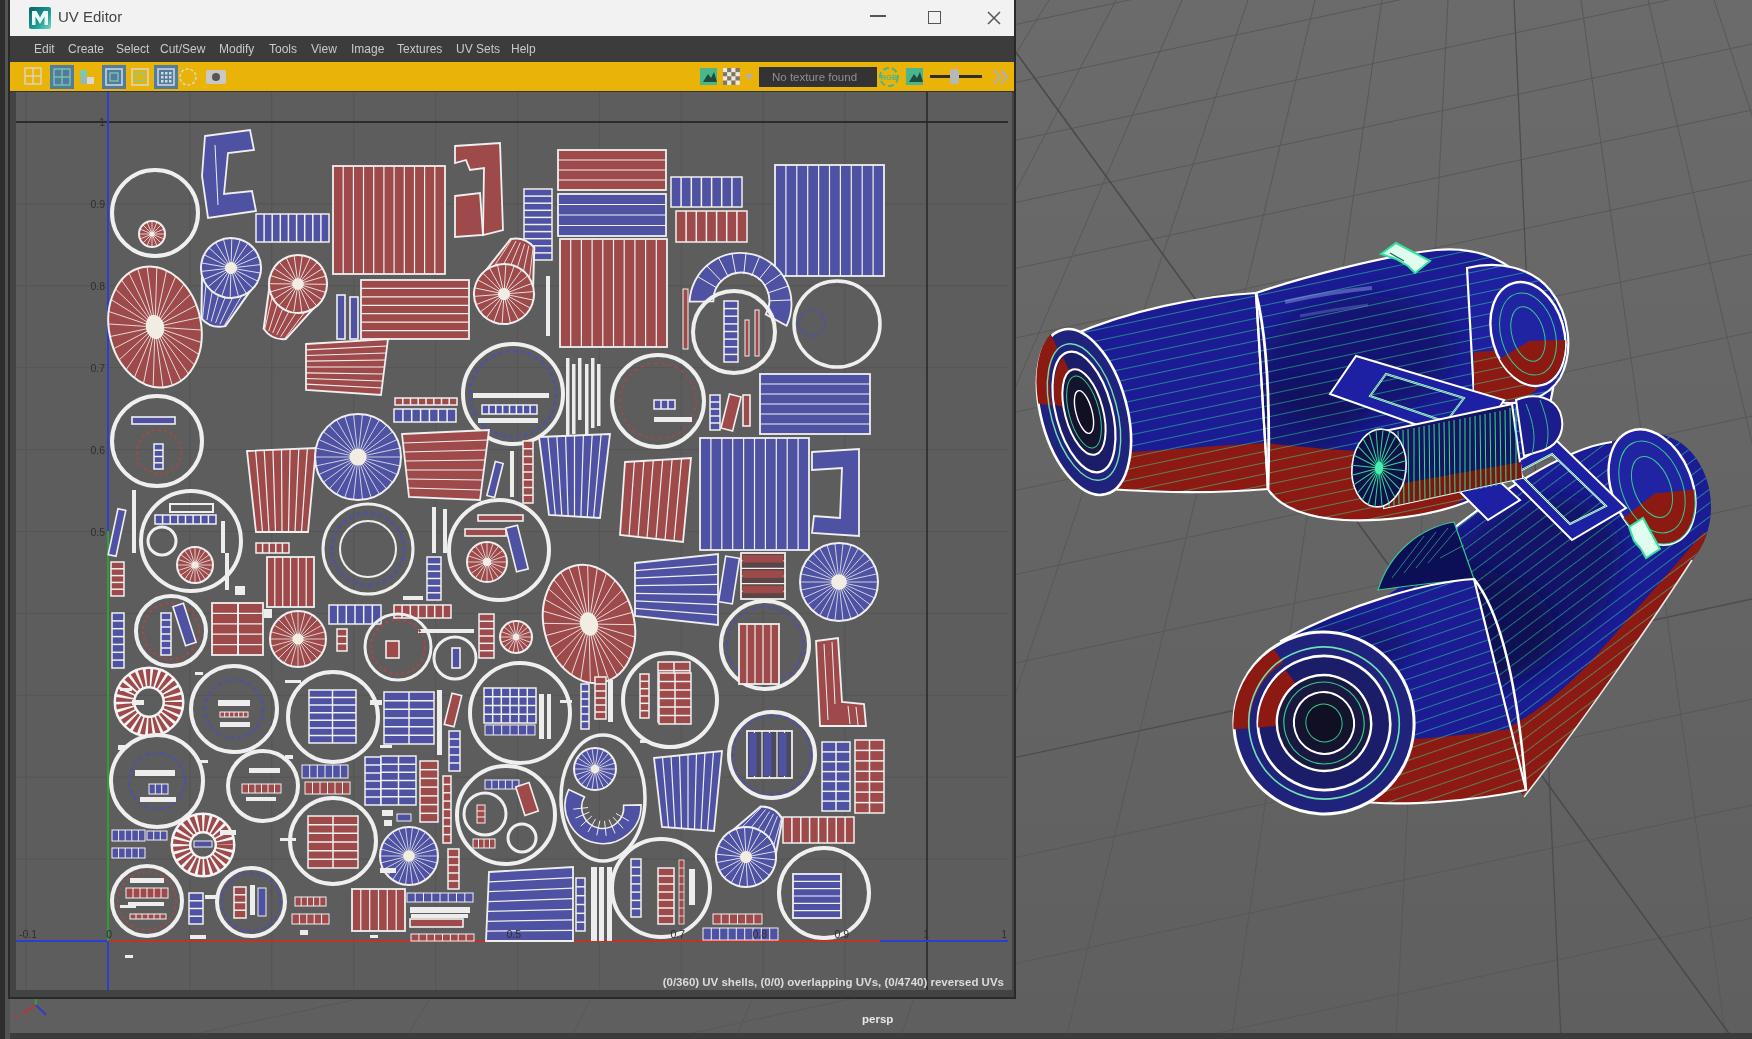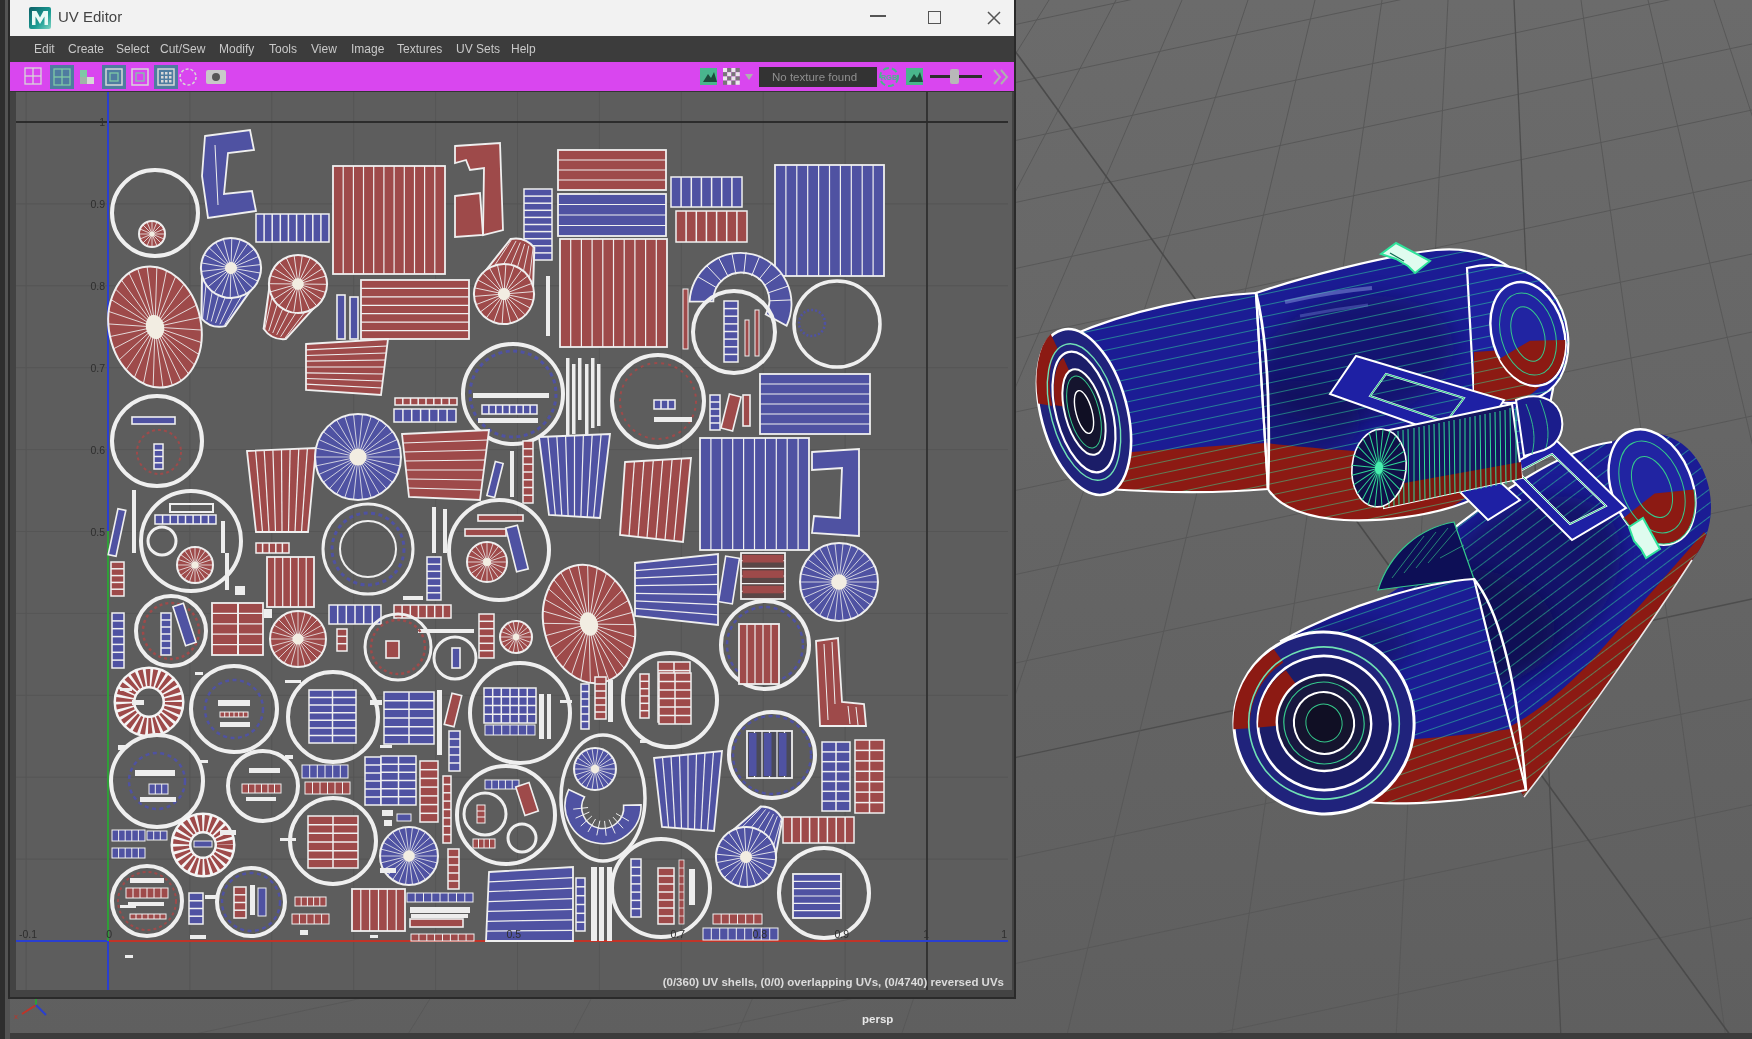--- a/index.html
+++ b/index.html
@@ -257,21 +257,21 @@
         <rect width="22" height="22" rx="2" fill="url(#mg)"></rect>
         <path d="M 3,18 L 3,4 L 7.5,4 L 11,10.5 L 14.5,4 L 19,4 L 19,18 L 15.5,18 L 15.5,9.5 L 11,17 L 6.5,9.5 L 6.5,18 Z" fill="#eafaf6"></path>
       </svg>
   <span style="position:absolute;left:48px;top:8px;font-size:15px;color:#444">UV Editor</span>
   <span style="position:absolute;left:860px;top:15px;width:16px;height:2px;background:#555"></span>
   <span style="position:absolute;left:918px;top:11px;width:13px;height:13px;border:1.5px solid #555"></span>
   <svg width="16" height="16" style="position:absolute;left:976px;top:10px">
         <path d="M 2,2 L 14,14 M 14,2 L 2,14" stroke="#555" stroke-width="1.5"></path>
       </svg>
  </div>
- <div style="position:absolute;left:0;top:62px;width:100%;height:30px;background:#d946ef;border-bottom:1px solid #333">
+ <div style="position:absolute;left:0;top:62px;width:100%;height:30px;background:#eab308;border-bottom:1px solid #333">
   <svg width="1004" height="30">
    <g stroke="#d8d8d8" fill="none" stroke-width="1.3">
     <rect x="15" y="6" width="16" height="16"></rect>
           <line x1="23" y1="6" x2="23" y2="22"></line>
           <line x1="15" y1="14" x2="31" y2="14"></line>
    </g>
    <rect x="40" y="3" width="24" height="24" fill="#4f7ca0"></rect>
    <g stroke="#7fc9a5" fill="none" stroke-width="1.3">
           <rect x="44" y="7" width="16" height="16"></rect>
           <line x1="52" y1="7" x2="52" y2="23"></line>

